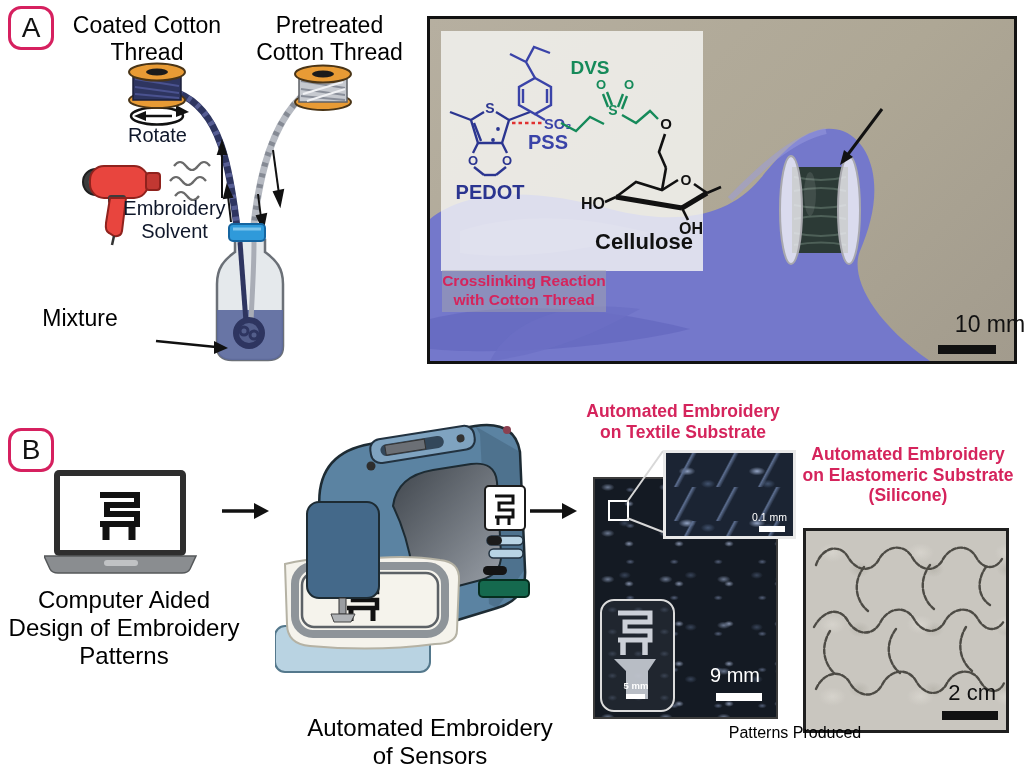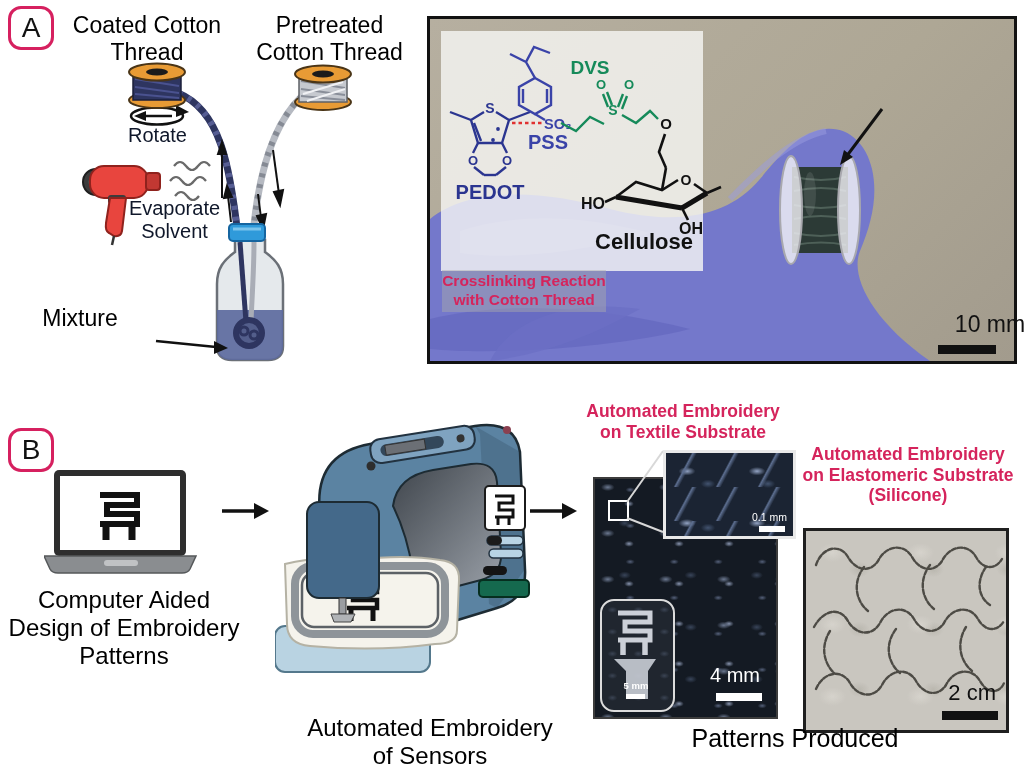--- a/index.html
+++ b/index.html
@@ -143,21 +143,21 @@
   <div class="abs lbl" style="left:52px;top:12px;width:190px;">
     <div>Coated Cotton</div>
     <div>Thread</div>
   </div>
   <div class="abs lbl" style="left:237px;top:12px;width:185px;">
     <div>Pretreated</div>
     <div>Cotton Thread</div>
   </div>
   <div class="abs smlbl" style="left:120px;top:124px;width:75px;">Rotate</div>
   <div class="abs smlbl" style="left:122px;top:197px;width:105px;">
-    <div>Evaporate</div>
+    <div>Embroidery</div>
     <div>Solvent</div>
   </div>
   <div class="abs lbl" style="left:5px;top:305px;width:150px;">
     <div>Mixture</div>
   </div>
 
   <div class="abs photoA">
 
     <svg class="abs" style="left:0;top:0;" width="584" height="342" viewBox="0 0 584 342">
       <path d="M0,200 C40,168 110,170 180,190 C250,208 300,196 330,160 C352,133 372,112 396,110
@@ -332,21 +332,21 @@
     <polygon points="34,3 49,11 34,19" fill="#111"></polygon>
   </svg>
 
   <div class="abs redtitle" style="left:572px;top:401px;width:222px;">
     <div>Automated Embroidery</div>
     <div>on Textile Substrate</div>
   </div>
 
   <div class="abs textilephoto">
     <div class="abs" style="left:13px;top:21px;width:17px;height:17px;border:2px solid #fff;"></div>
-    <div class="abs whitetext" style="right:16px;bottom:30px;font-size:20px;">4 mm</div>
+    <div class="abs whitetext" style="right:16px;bottom:30px;font-size:20px;">9 mm</div>
     <div class="abs whitebar" style="right:14px;bottom:16px;width:46px;height:8px;"></div>
   </div>
 
   <svg class="abs" style="left:590px;top:440px;" width="210" height="105" viewBox="0 0 210 105">
     <line x1="37" y1="62" x2="73" y2="11" stroke="#d8d8d8" stroke-width="2"></line>
     <line x1="37" y1="78" x2="73" y2="92" stroke="#d8d8d8" stroke-width="2"></line>
   </svg>
 
   <div class="abs textileinset">
     <div class="abs whitetext" style="right:6px;bottom:13px;font-size:10.5px;">0.1 mm</div>
@@ -382,15 +382,15 @@
         <path d="M180,36 C170,50 172,66 184,74"></path>
         <path d="M90,98 C78,114 82,132 94,142"></path>
         <path d="M160,96 C150,112 154,130 166,140"></path>
         <path d="M24,100 C14,116 18,132 28,142"></path>
       </g>
     </svg>
     <div class="abs" style="right:10px;bottom:24px;font-size:22px;color:#111;">2 cm</div>
     <div class="abs bar" style="right:8px;bottom:10px;width:56px;height:9px;"></div>
   </div>
 
-  <div class="abs lbl" style="left:620px;top:724px;width:350px;font-size:25px;">Patterns Produced</div>
+  <div class="abs lbl" style="left:620px;top:724px;width:350px;font-size:16px;">Patterns Produced</div>
 
 </div>
 
 </body></html>

